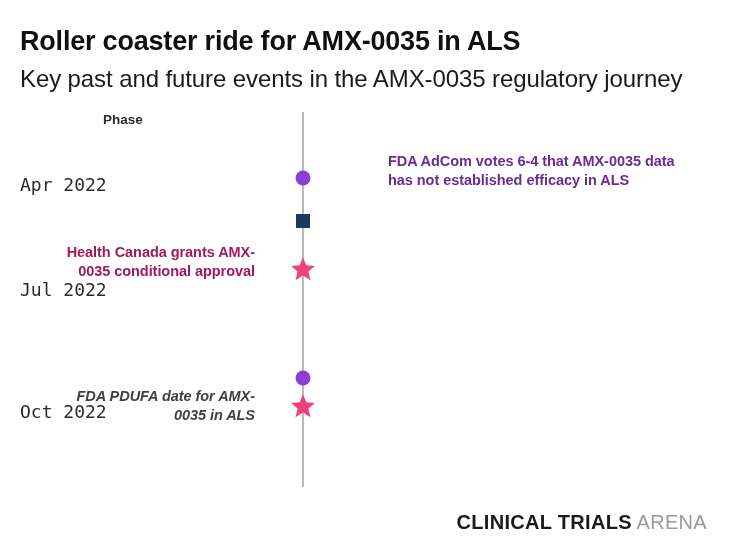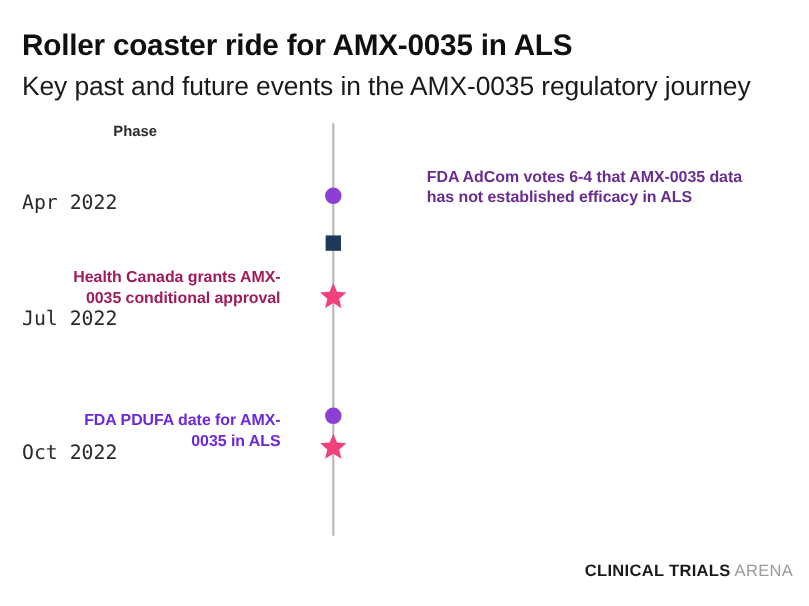--- a/index.html
+++ b/index.html
@@ -112,23 +112,23 @@
   }
   .annotation-left {
     right: 480px;
     width: 210px;
     text-align: right;
   }
 
   
   #footer-logo {
     position: absolute;
-    right: 14px;
+    right: 28px;
     top: 511px;
-    font-size: 15px;
+    font-size: 20px;
     letter-spacing: 0.3px;
     white-space: nowrap;
   }
   #logo-primary {
     font-weight: bold;
     color: #1a1a1a;
   }
   #logo-secondary {
     font-weight: normal;
     color: #9a9a9a;
@@ -169,19 +169,19 @@
       <polygon points="12,1.2 15.1,8.6 23,9.2 17,14.4 18.9,22.3 12,18 5.1,22.3 7,14.4 1,9.2 8.9,8.6" fill="#F0417E"></polygon>
     </svg>
   </div>
 
   <div class="annotation annotation-right" style="top:152px; color:#6B2C91;margin-left:44px;">FDA AdCom votes 6-4 that AMX-0035 data has not established efficacy in ALS</div>
 
 
 
   <div class="annotation annotation-left" style="top:243px; color:#A01B5B;">Health Canada grants AMX-0035 conditional approval</div>
 
-  <div class="annotation annotation-left" style="top:373px; color:#6d28d9;">FDA PDUFA date for AMX-0035 in ALS</div>
+  <div class="annotation annotation-left" style="top:387px; color:#404040;font-style:italic;">FDA PDUFA date for AMX-0035 in ALS</div>
 
   <div id="footer-logo">
     <span id="logo-primary">CLINICAL TRIALS</span><span id="logo-secondary"> ARENA</span>
   </div>
 
 </div>
 
 </body></html>

